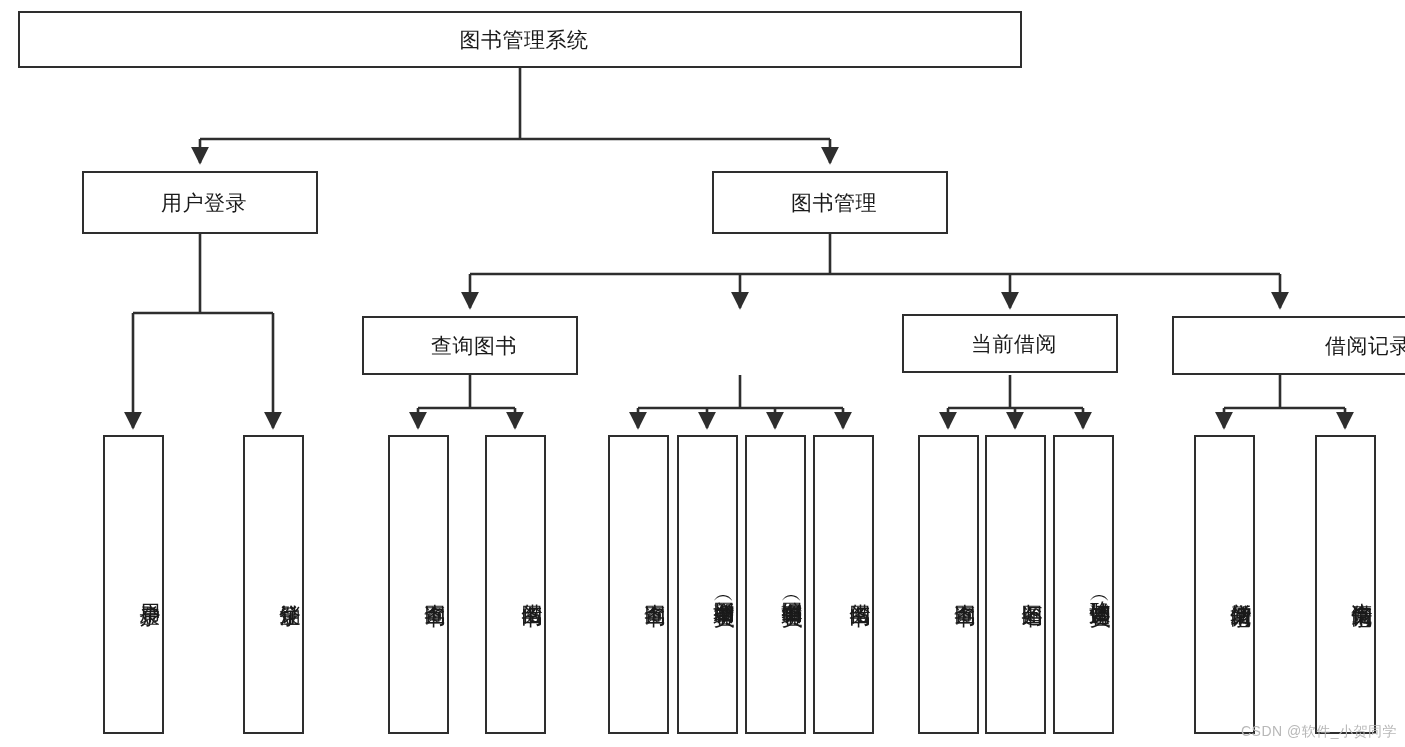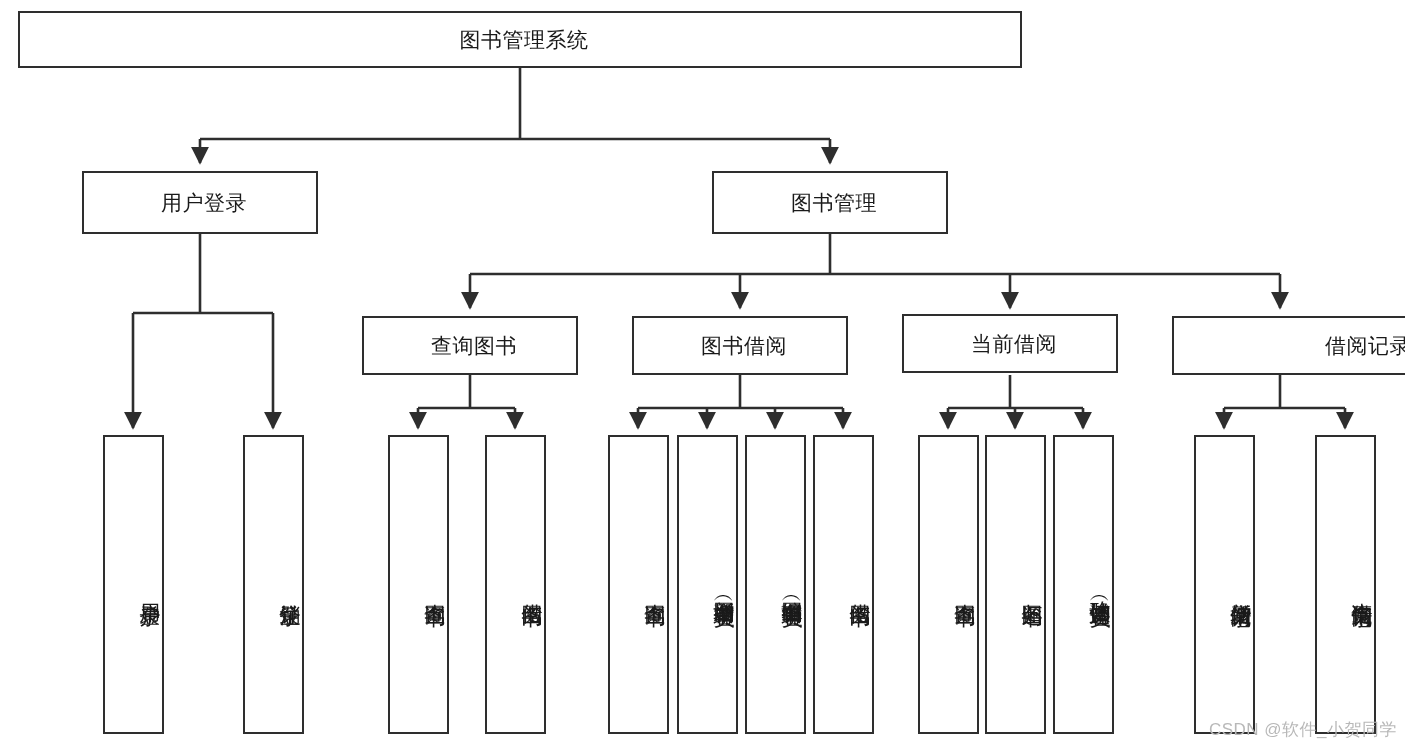--- a/index.html
+++ b/index.html
@@ -51,21 +51,21 @@
     justify-content: center;
   }
   .node.vert span {
     writing-mode: vertical-rl;
     text-orientation: upright;
   }
   #watermark {
     position: absolute;
     right: 8px;
     bottom: 6px;
-    font-size: 17px;
+    font-size: 14px;
     color: #b8b8b8;
     white-space: nowrap;
     letter-spacing: 0.5px;
   }
 </style>
 </head>
 <body>
 
 <div id="canvas">
 
@@ -126,23 +126,20 @@
   <div class="node horiz" style="left:82px; top:171px; width:236px; height:63px;">
     <span>用户登录</span>
   </div>
   <div class="node horiz" style="left:712px; top:171px; width:236px; height:63px;">
     <span>图书管理</span>
   </div>
 
   <div class="node horiz" style="left:362px; top:316px; width:216px; height:59px;">
     <span>查询图书</span>
   </div>
-  <div class="node horiz" style="left:632px; top:316px; width:216px; height:59px;">
-    <span>图书借阅</span>
-  </div>
   <div class="node horiz" style="left:902px; top:314px; width:216px; height:59px;">
     <span>当前借阅</span>
   </div>
   <div class="node horiz" style="left:1172px; top:316px; width:241px; height:59px;justify-content:flex-end;">
     <span>借阅记录</span>
   </div>
 
   <div class="node vert" style="left:103px; top:435px; width:61px; height:299px;">
     <span>用户登录</span>
   </div>

